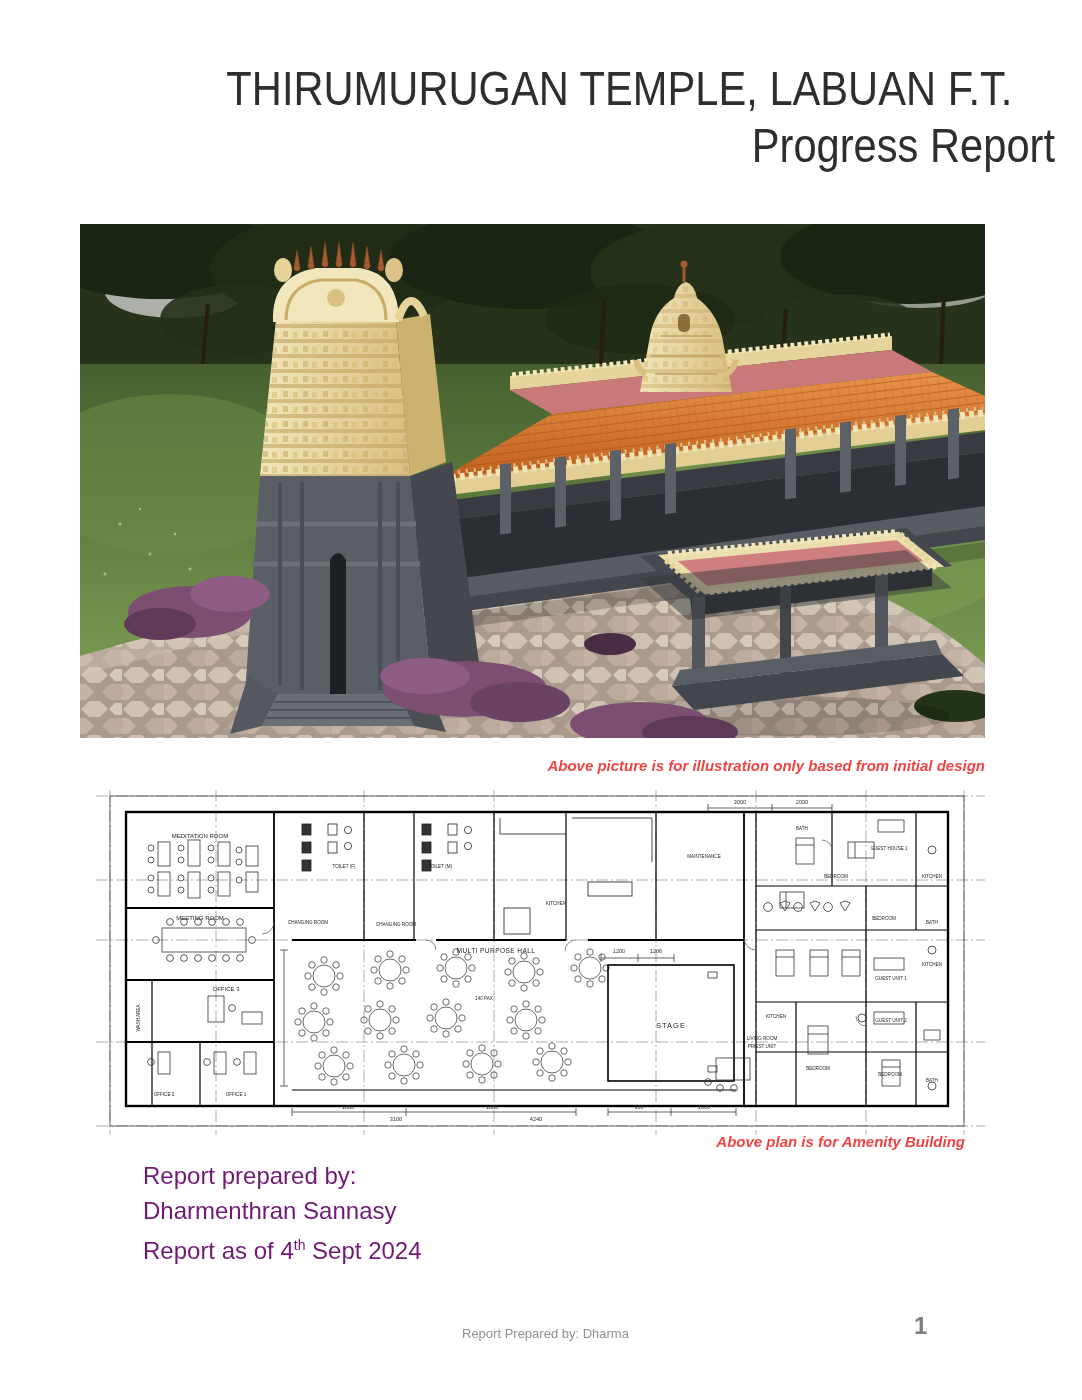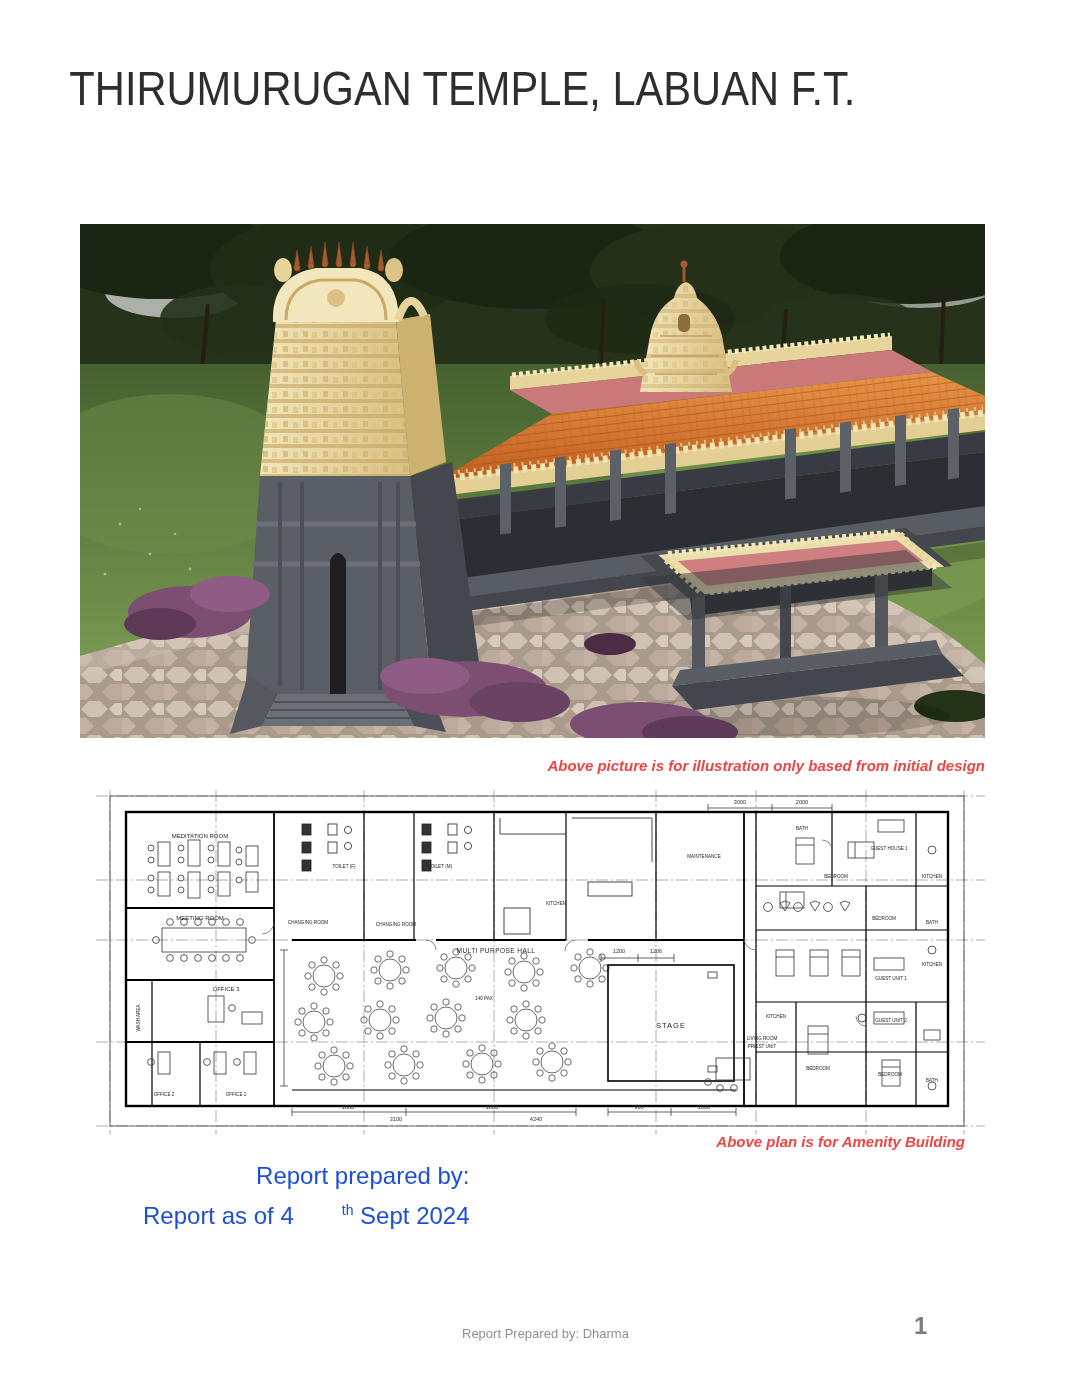--- a/index.html
+++ b/index.html
@@ -1,45 +1,46 @@
 <!DOCTYPE html>
 <html><head>
 <meta charset="utf-8">
 <style>
   html,body{margin:0;padding:0;background:#ffffff;}
   .page{position:relative;width:1082px;height:1400px;background:#fff;overflow:hidden;
         font-family:"Liberation Sans",sans-serif;color:#1a1a1a;}
-  .title{position:absolute;top:60px;left:0;width:1082px;text-align:left;
+  .title{position:absolute;top:60px;left:0;width:1082px;text-align:right;
          color:#2e2e2e;font-weight:400;}
   .title .tline{display:block;font-size:49px;line-height:57px;white-space:nowrap;}
   .title .squeeze{display:inline-block;transform:scaleX(0.85);transform-origin:center;}
   .figure{position:absolute;text-decoration:underline;}
   .caption{position:absolute;font-size:15px;font-style:italic;font-weight:bold;
            color:#ef4444;white-space:nowrap;}
   .cap1{top:757px;right:97px;}
   .cap2{top:1133px;right:117px;text-align:center;}
-  .prepared{position:absolute;left:143px;top:1158px;font-size:24px;line-height:35px;color:#1d4ed8;text-align:right;}
-  .prepared sup{font-size:14px;margin-left:48px;}
+  .prepared{position:absolute;left:143px;top:1158px;font-size:24px;line-height:35px;color:#701a75;}
+  .prepared sup{font-size:14px;}
   .footer-left{position:absolute;left:462px;top:1326px;font-size:13px;color:#8f8f8f;}
   .page-number{position:absolute;left:914px;top:1312px;font-size:24px;font-weight:bold;color:#7d7d7d;}
   svg{display:block;}
   .plan text{font-family:"Liberation Sans",sans-serif;fill:#1f1f1f;}
   .plan .room{font-size:6px;}
   .plan .room-sm{font-size:4.6px;}
   .plan .dim{font-size:5.6px;fill:#333;}
   .plan .stage-lbl{font-size:7.5px;letter-spacing:1px;}
   .plan .hall-lbl{font-size:6.6px;letter-spacing:.4px;}
 </style>
 </head>
 <body>
 
 <div class="page">
 
   <div class="title">
     <span class="tline"><span class="squeeze">THIRUMURUGAN TEMPLE, LABUAN F.T.</span></span>
+    <span class="tline"><span class="squeeze">Progress Report</span></span>
   </div>
 
   <div class="figure" style="left:80px;top:224px;width:905px;height:514px;">
     <svg width="905" height="514" viewBox="0 0 905 514">
       <defs>
         <linearGradient id="grassG" x1="0" y1="0" x2="0" y2="1">
           <stop offset="0" stop-color="#46612f"></stop>
             <stop offset="1" stop-color="#85a659"></stop>
         </linearGradient>
         <linearGradient id="creamG" x1="0" y1="0" x2="1" y2="0">
@@ -523,19 +524,20 @@
         <text class="dim" x="644" y="14" text-anchor="middle">3000</text>
         <text class="dim" x="706" y="14" text-anchor="middle">2000</text>
       </g>
     </svg>
   </div>
 
   <div class="caption cap2">Above plan is for Amenity Building</div>
 
   <div class="prepared">
     <div>Report prepared by:</div>
+    <div>Dharmenthran Sannasy</div>
     <div><span>Report as of 4</span><sup>th</sup><span> Sept 2024</span></div>
   </div>
 
   <div class="footer-left">Report Prepared by: Dharma</div>
   <div class="page-number">1</div>
 
 </div>
 
 </body></html>

